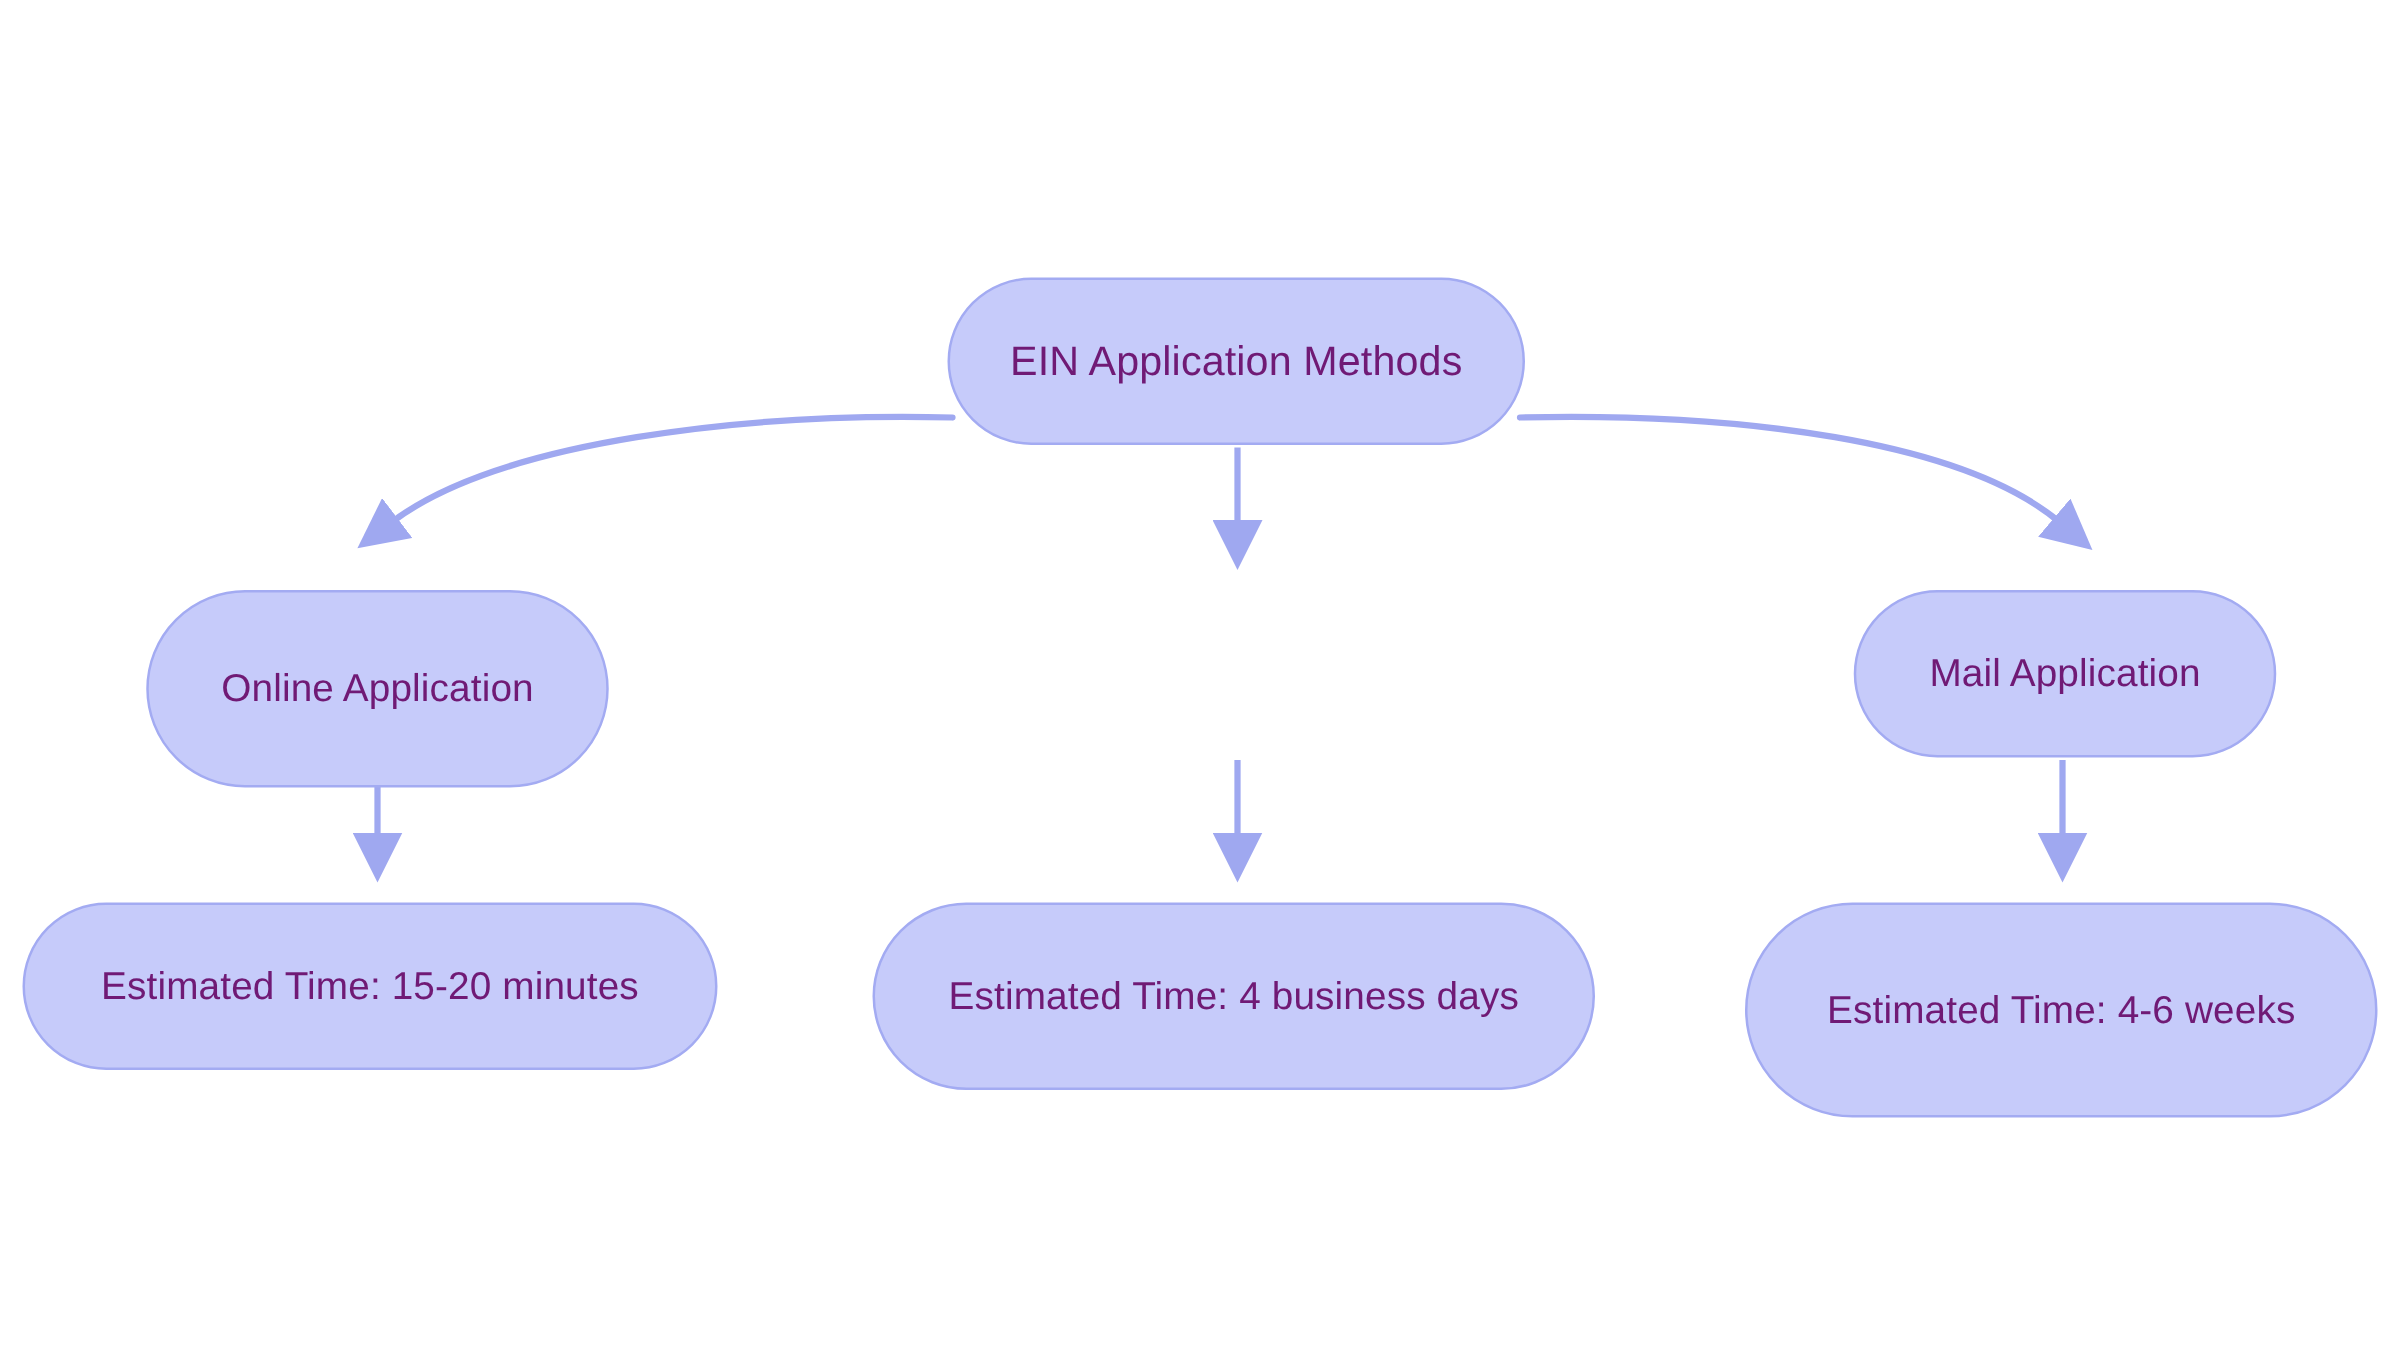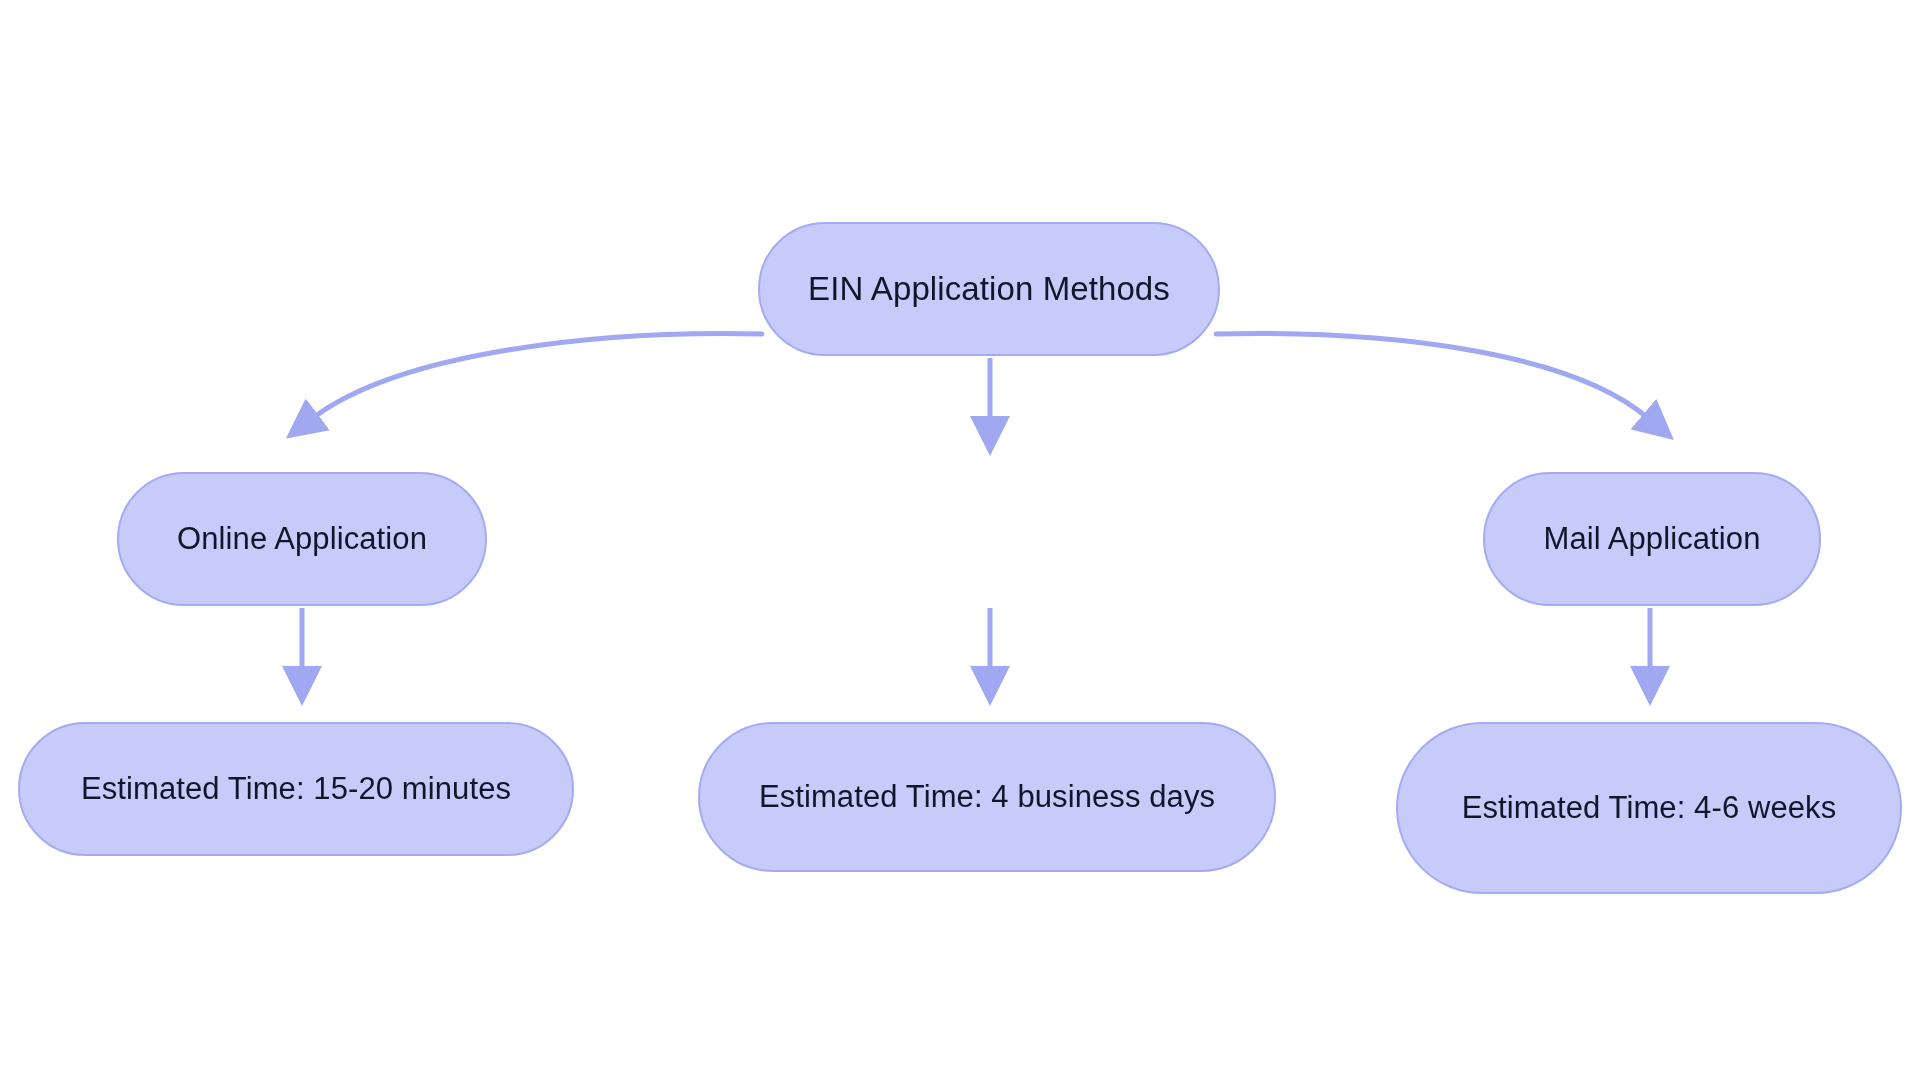--- a/index.html
+++ b/index.html
@@ -27,21 +27,21 @@
   }
   .node {
     position: absolute;
     box-sizing: border-box;
     display: flex;
     align-items: center;
     justify-content: center;
     background: #c6cbfa;
     border: 2px solid #a3abf2;
     border-radius: 999px;
-    color: #0f172a;
+    color: #701a75;
     text-align: center;
     white-space: nowrap;
     letter-spacing: 0.1px;
   }
   .node-label {
     display: block;
     line-height: 1.1;
   }
   
   #node-root {
@@ -49,21 +49,21 @@
     top: 222px;
     width: 462px;
     height: 134px;
     font-size: 33px;
   }
   
   #node-online {
     left: 117px;
     top: 472px;
     width: 370px;
-    height: 134px;
+    height: 158px;
     font-size: 31px;
   }
   #node-fax {
     left: 827px;
     top: 472px;
     width: 328px;
     height: 134px;
     font-size: 31px;
   }
   #node-mail {

